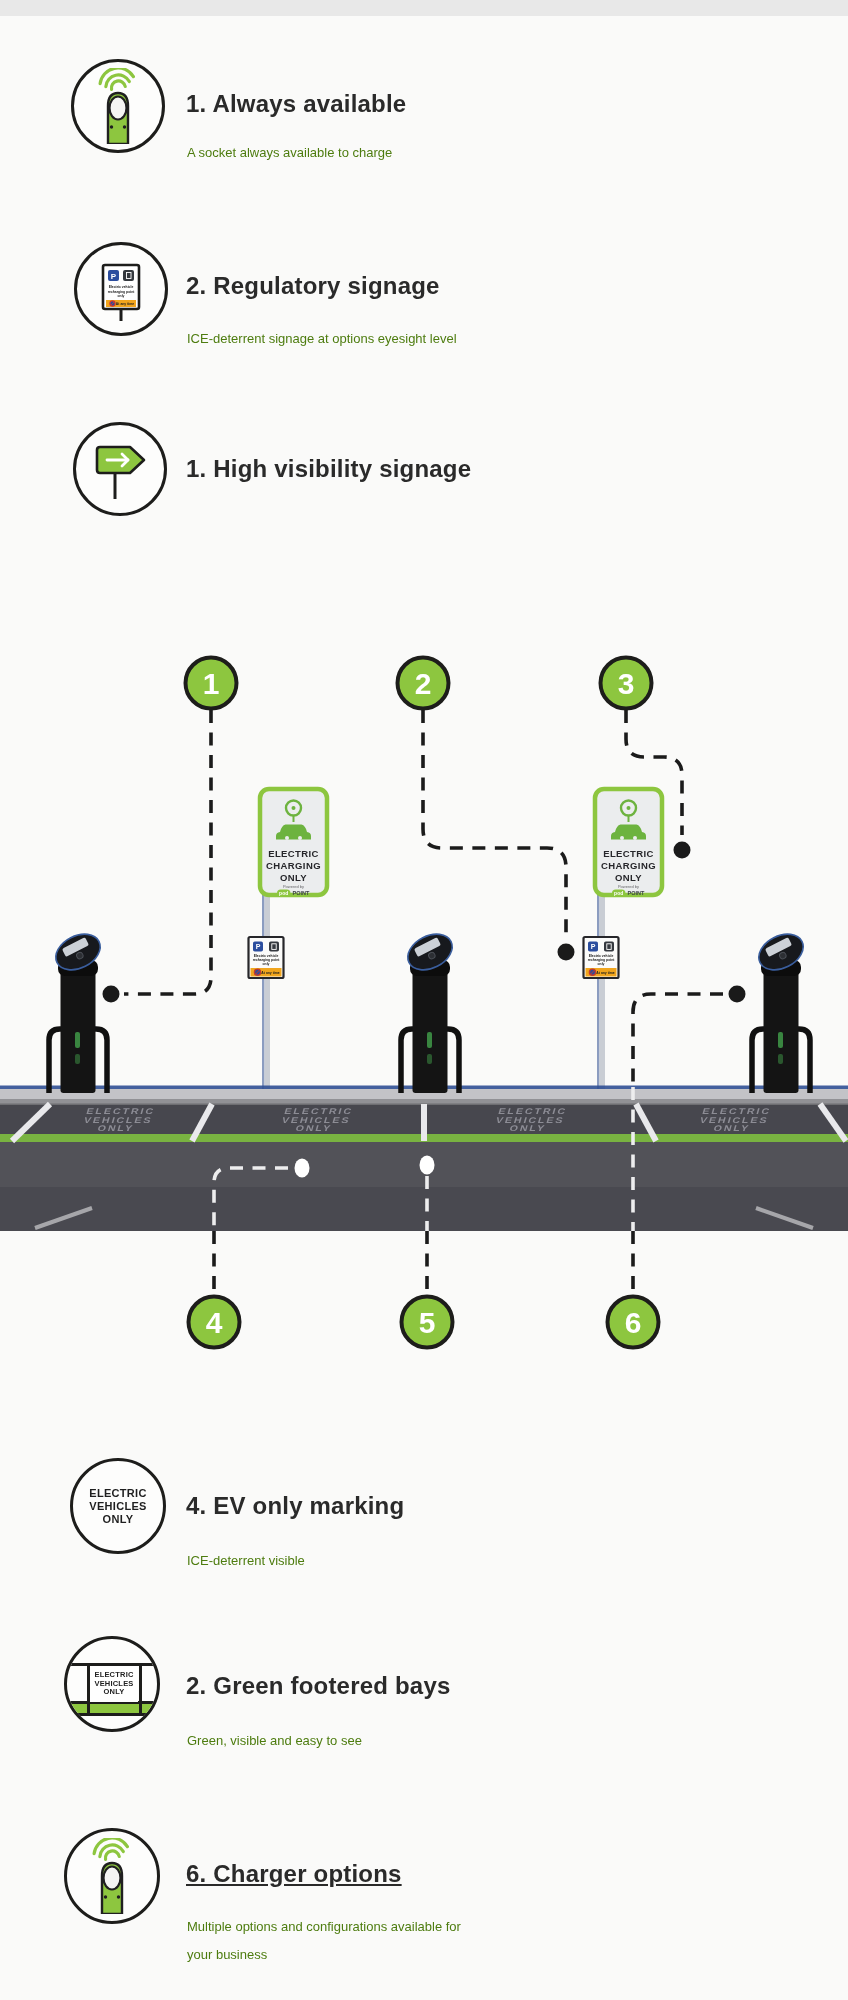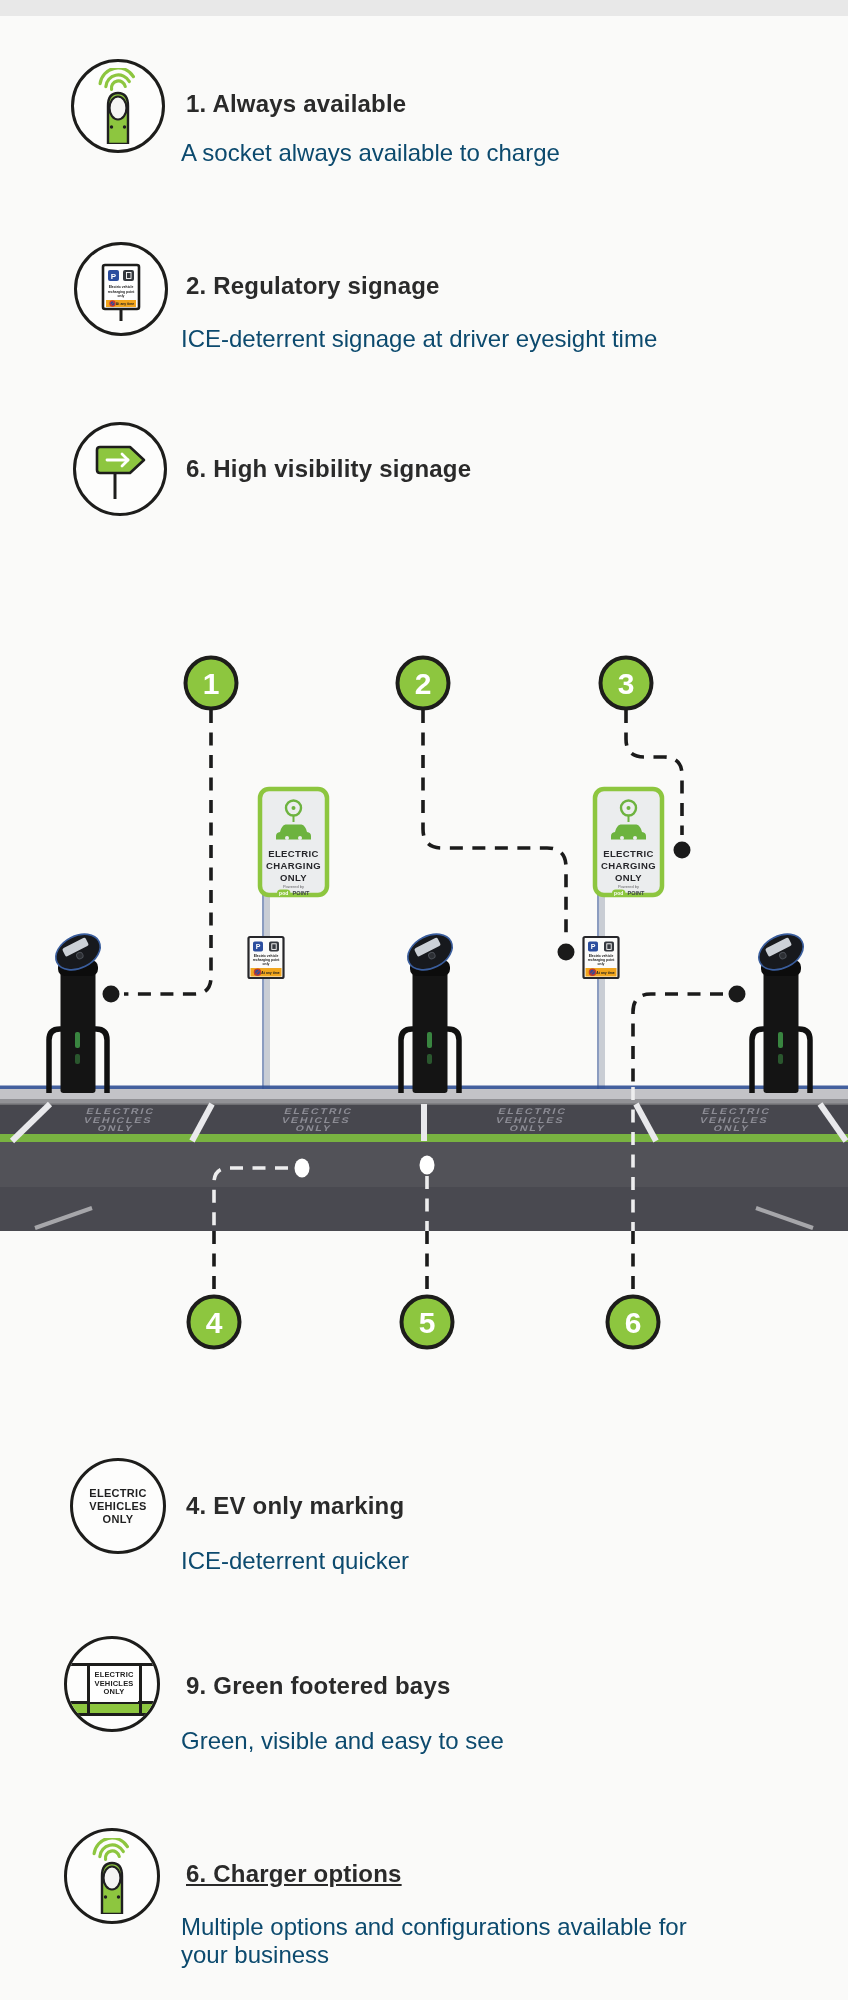--- a/index.html
+++ b/index.html
@@ -1,21 +1,21 @@
 <!DOCTYPE html>
 <html><head>
 <meta charset="utf-8">
 <style>
   html,body{margin:0;padding:0;}
   body{background:#e8e8e8;font-family:"Liberation Sans", sans-serif;}
   #stage{position:relative;width:848px;height:2000px;background:#fafaf9;overflow:hidden;margin:16px auto;}
   .fcircle{position:absolute;width:94px;height:94px;border:3.4px solid #1d1d1b;border-radius:50%;
            background:#fdfdfc;box-sizing:border-box;display:flex;align-items:center;justify-content:center;}
   .ftitle{position:absolute;left:186px;font-weight:700;font-size:24px;line-height:28px;color:#2a2a2a;letter-spacing:.2px;white-space:pre-line;}
-  .fdesc{position:absolute;left:181px;font-weight:400;font-size:24px;line-height:28px;color:#0c4a6e;white-space:pre-line;}
+  .fdesc{position:absolute;left:187px;font-weight:400;font-size:13px;line-height:28px;color:#4d7c0f;white-space:pre-line;}
   .icon4-text{font-weight:700;font-size:11px;line-height:13px;color:#1f1f1f;text-align:center;letter-spacing:.3px;white-space:pre-line;}
   .bay-icon-inner{position:absolute;inset:0;}
   .bay-icon-inner .hline{position:absolute;left:0;width:100%;height:3px;background:#1d1d1b;}
   .bay-icon-inner .vline{position:absolute;width:3px;background:#1d1d1b;}
   .bay-icon-inner .panel{position:absolute;left:23px;top:27px;width:48px;height:36px;background:#fff;
        display:flex;align-items:center;justify-content:center;text-align:center;
        font-weight:700;font-size:7.5px;line-height:8.6px;color:#222;white-space:pre-line;letter-spacing:.2px;}
   .bay-icon-inner .strip{position:absolute;left:0;width:100%;top:64px;height:10px;background:#8dc63f;}
   
   .num{font:700 30px "Liberation Sans",sans-serif;fill:#fff;text-anchor:middle;}
@@ -64,33 +64,33 @@
       <text x="32" y="37" class="mini-line">Electric vehicle</text>
       <text x="32" y="41.5" class="mini-line">recharging point</text>
       <text x="32" y="46" class="mini-line">only</text>
       <rect x="17" y="49" width="30" height="7" fill="#f1a51d"></rect>
       <circle cx="23.5" cy="52.5" r="2.6" fill="#2b4d9e" stroke="#cf3a2f" stroke-width="1.2"></circle>
       <path d="M21.7,54.3 L25.3,50.7" stroke="#cf3a2f" stroke-width="0.9"></path>
       <text x="36" y="54" class="mini-line">At any time</text>
     </svg>
   </div>
   <div class="ftitle" style="top:256px;">2. Regulatory signage</div>
-  <div class="fdesc" style="top:309px;">ICE-deterrent signage at driver eyesight time</div>
+  <div class="fdesc" style="top:309px;">ICE-deterrent signage at options eyesight level</div>
 
   <div class="fcircle" style="left:73px;top:406px;">
     <svg class="icon-svg" width="66" height="76" viewBox="0 0 66 76">
       <path d="M28,42 V68" stroke="#1d1d1b" stroke-width="3"></path>
       <path d="M13,16 H43 L57,29 L43,42 H13 Q10,42 10,39 V19 Q10,16 13,16 Z" fill="#8dc63f" stroke="#1d1d1b" stroke-width="2.6" stroke-linejoin="round"></path>
       <g stroke="#ffffff" stroke-width="2.8" fill="none" stroke-linecap="round" stroke-linejoin="round">
         <path d="M20,29 H41"></path>
           <path d="M35,23 L41,29 L35,35"></path>
       </g>
     </svg>
   </div>
-  <div class="ftitle" style="top:439px;">6. High visibility signage</div>
+  <div class="ftitle" style="top:439px;">1. High visibility signage</div>
 
   <svg style="position:absolute;left:0;top:600px;" width="848" height="760" viewBox="0 600 848 760">
     <defs>
 
       <g id="def-charger">
         <path class="hoop" d="M-29,1077 V1024 Q-29,1013 -18,1013 H18 Q29,1013 29,1024 V1077"></path>
         <rect x="-17.5" y="950" width="35" height="127" rx="3" fill="#141414"></rect>
         <rect x="-20" y="944" width="40" height="16" rx="7" fill="#0c0c0c"></rect>
         <g transform="translate(0,936) rotate(-27)">
           <ellipse cx="0" cy="0" rx="23.5" ry="16" fill="#17191d" stroke="#3a5e9e" stroke-width="1.6"></ellipse>
@@ -232,36 +232,36 @@
       <text x="633" y="1316.5" class="num">6</text>
     </g>
   </svg>
 
   <div class="fcircle" style="left:70px;top:1442px;width:96px;height:96px;">
     <div class="icon4-text">ELECTRIC
 VEHICLES
 ONLY</div>
   </div>
   <div class="ftitle" style="top:1476px;">4. EV only marking</div>
-  <div class="fdesc" style="top:1531px;">ICE-deterrent quicker</div>
+  <div class="fdesc" style="top:1531px;">ICE-deterrent visible</div>
 
   <div class="fcircle" style="left:64px;top:1620px;width:96px;height:96px;overflow:hidden;">
     <div class="bay-icon-inner">
       <div class="hline" style="top:24px;"></div>
       <div class="strip"></div>
       <div class="hline" style="top:62px;height:2.5px;"></div>
       <div class="hline" style="top:74px;height:2.5px;"></div>
       <div class="vline" style="left:20px;top:24px;height:52px;"></div>
       <div class="vline" style="left:72px;top:24px;height:52px;"></div>
       <div class="panel">ELECTRIC
 VEHICLES
 ONLY</div>
     </div>
   </div>
-  <div class="ftitle" style="top:1656px;">9. Green footered bays</div>
+  <div class="ftitle" style="top:1656px;">2. Green footered bays</div>
   <div class="fdesc" style="top:1711px;">Green, visible and easy to see</div>
 
   <div class="fcircle" style="left:64px;top:1812px;width:96px;height:96px;">
     <svg class="icon-svg" width="64" height="76" viewBox="0 0 64 76">
       <g transform="rotate(-12 32 18)" stroke="#8dc63f" stroke-width="3.2" fill="none" stroke-linecap="round">
         <path d="M25,20 a7,7 0 0 1 14,0"></path>
         <path d="M20,16 a12.5,12.5 0 0 1 24,0"></path>
         <path d="M15,12 a18,18 0 0 1 34,0"></path>
       </g>
       <path d="M22,38 q0,-13 10,-13 q10,0 10,13 v38 h-20 z" fill="#8dc63f" stroke="#202020" stroke-width="2.4" stroke-linejoin="round"></path>

